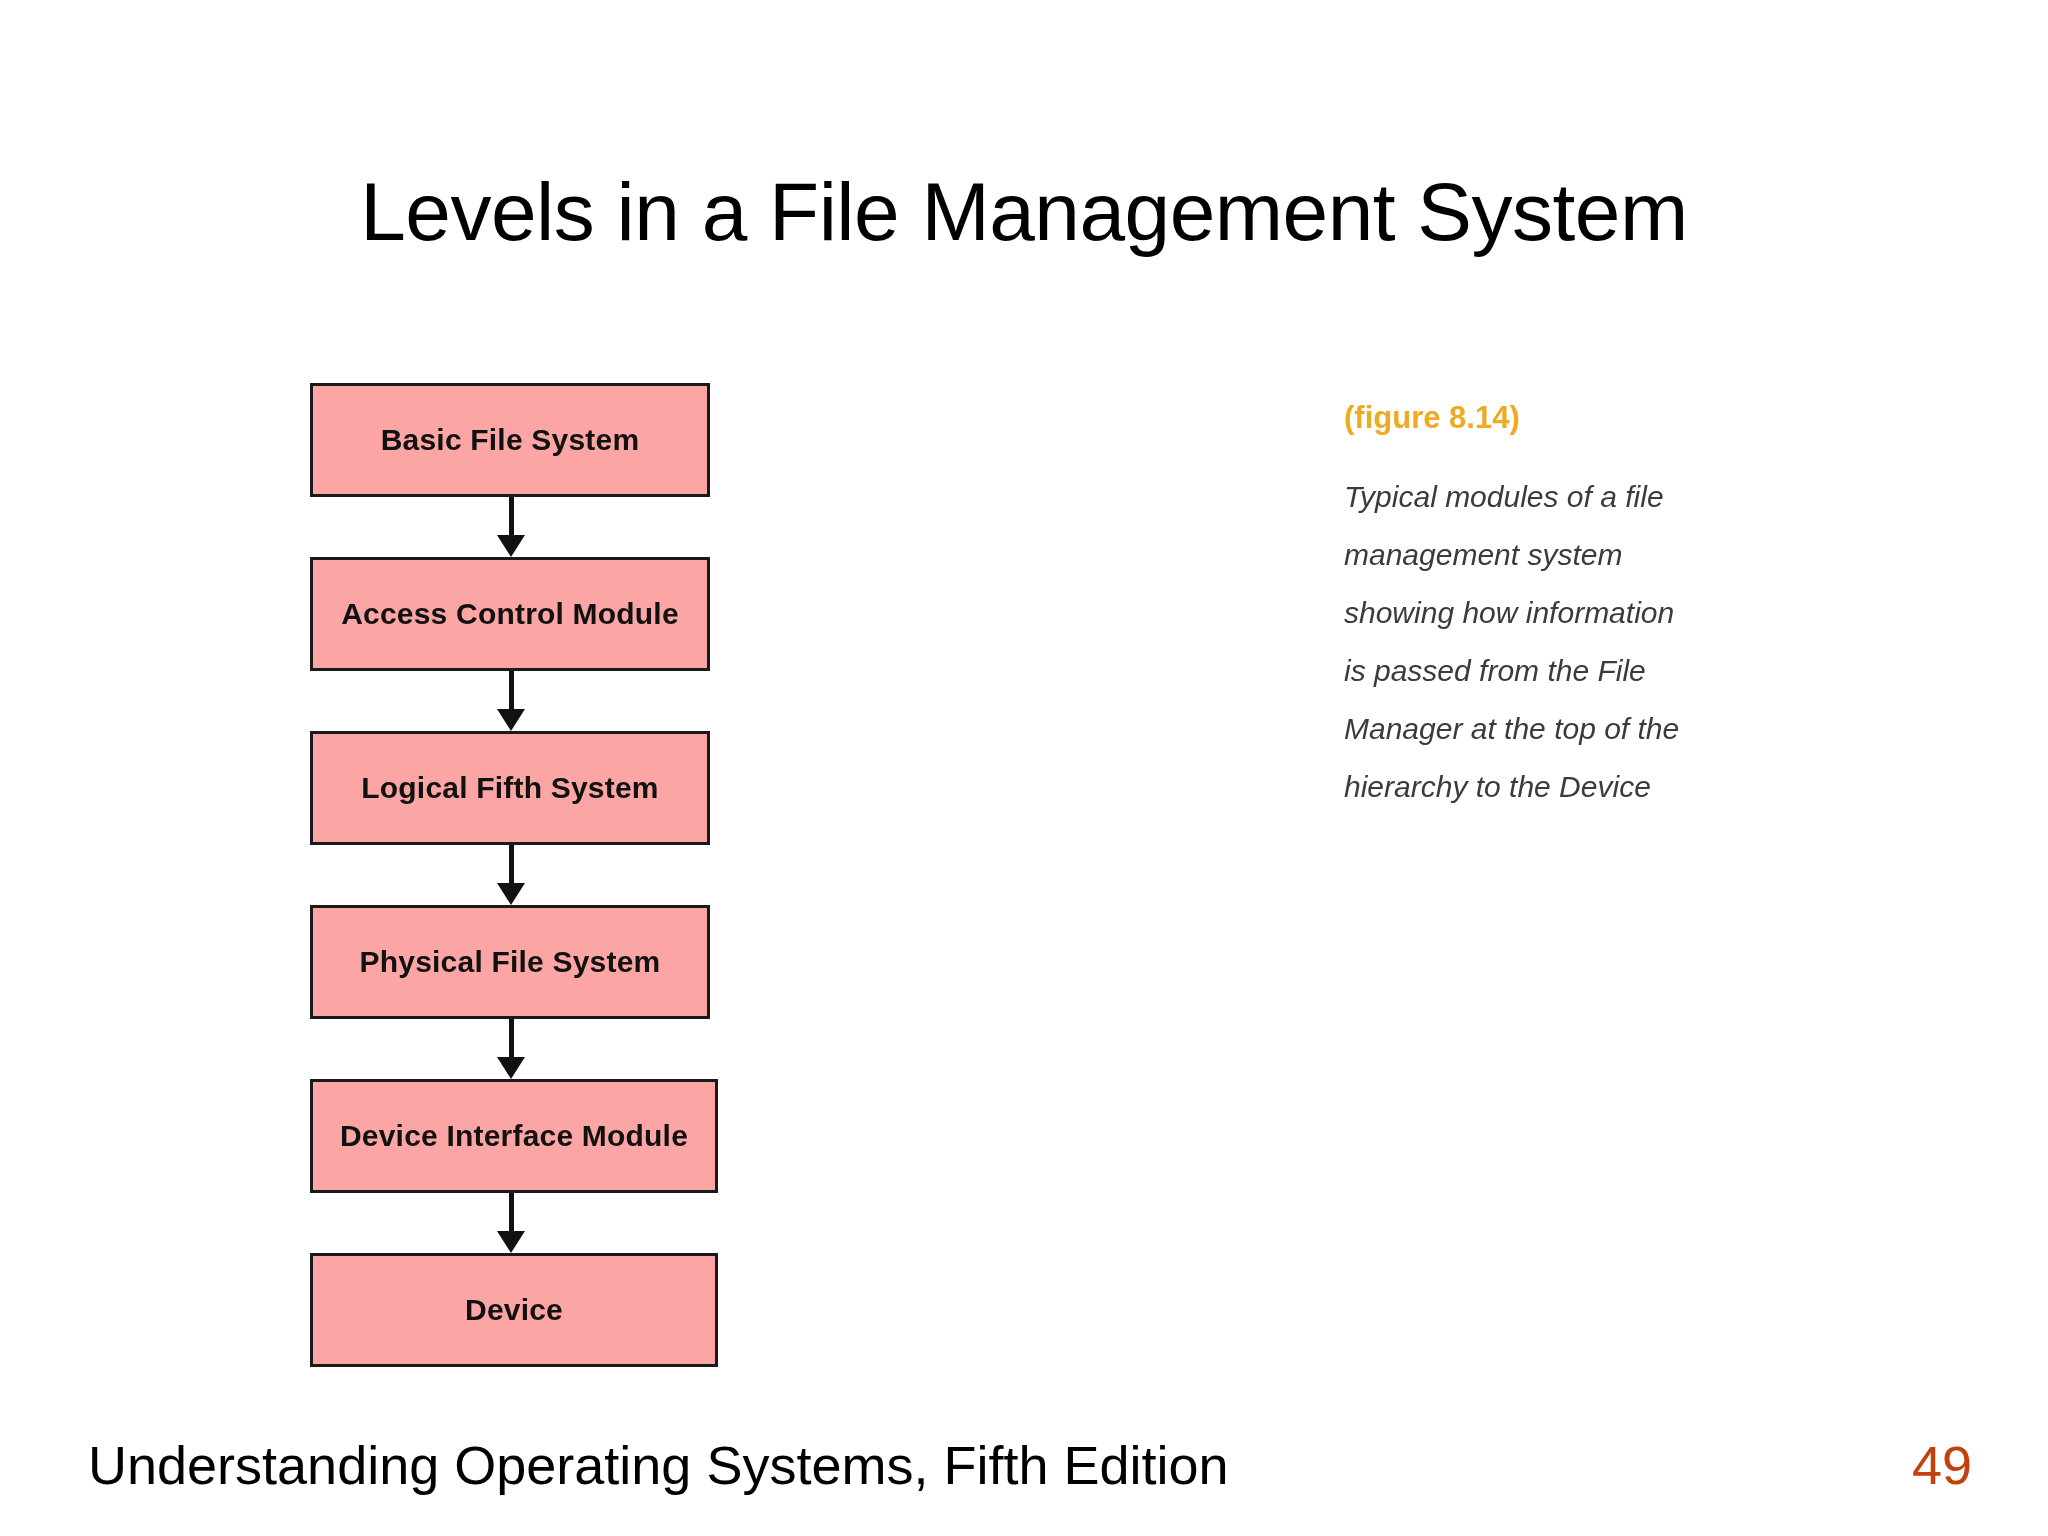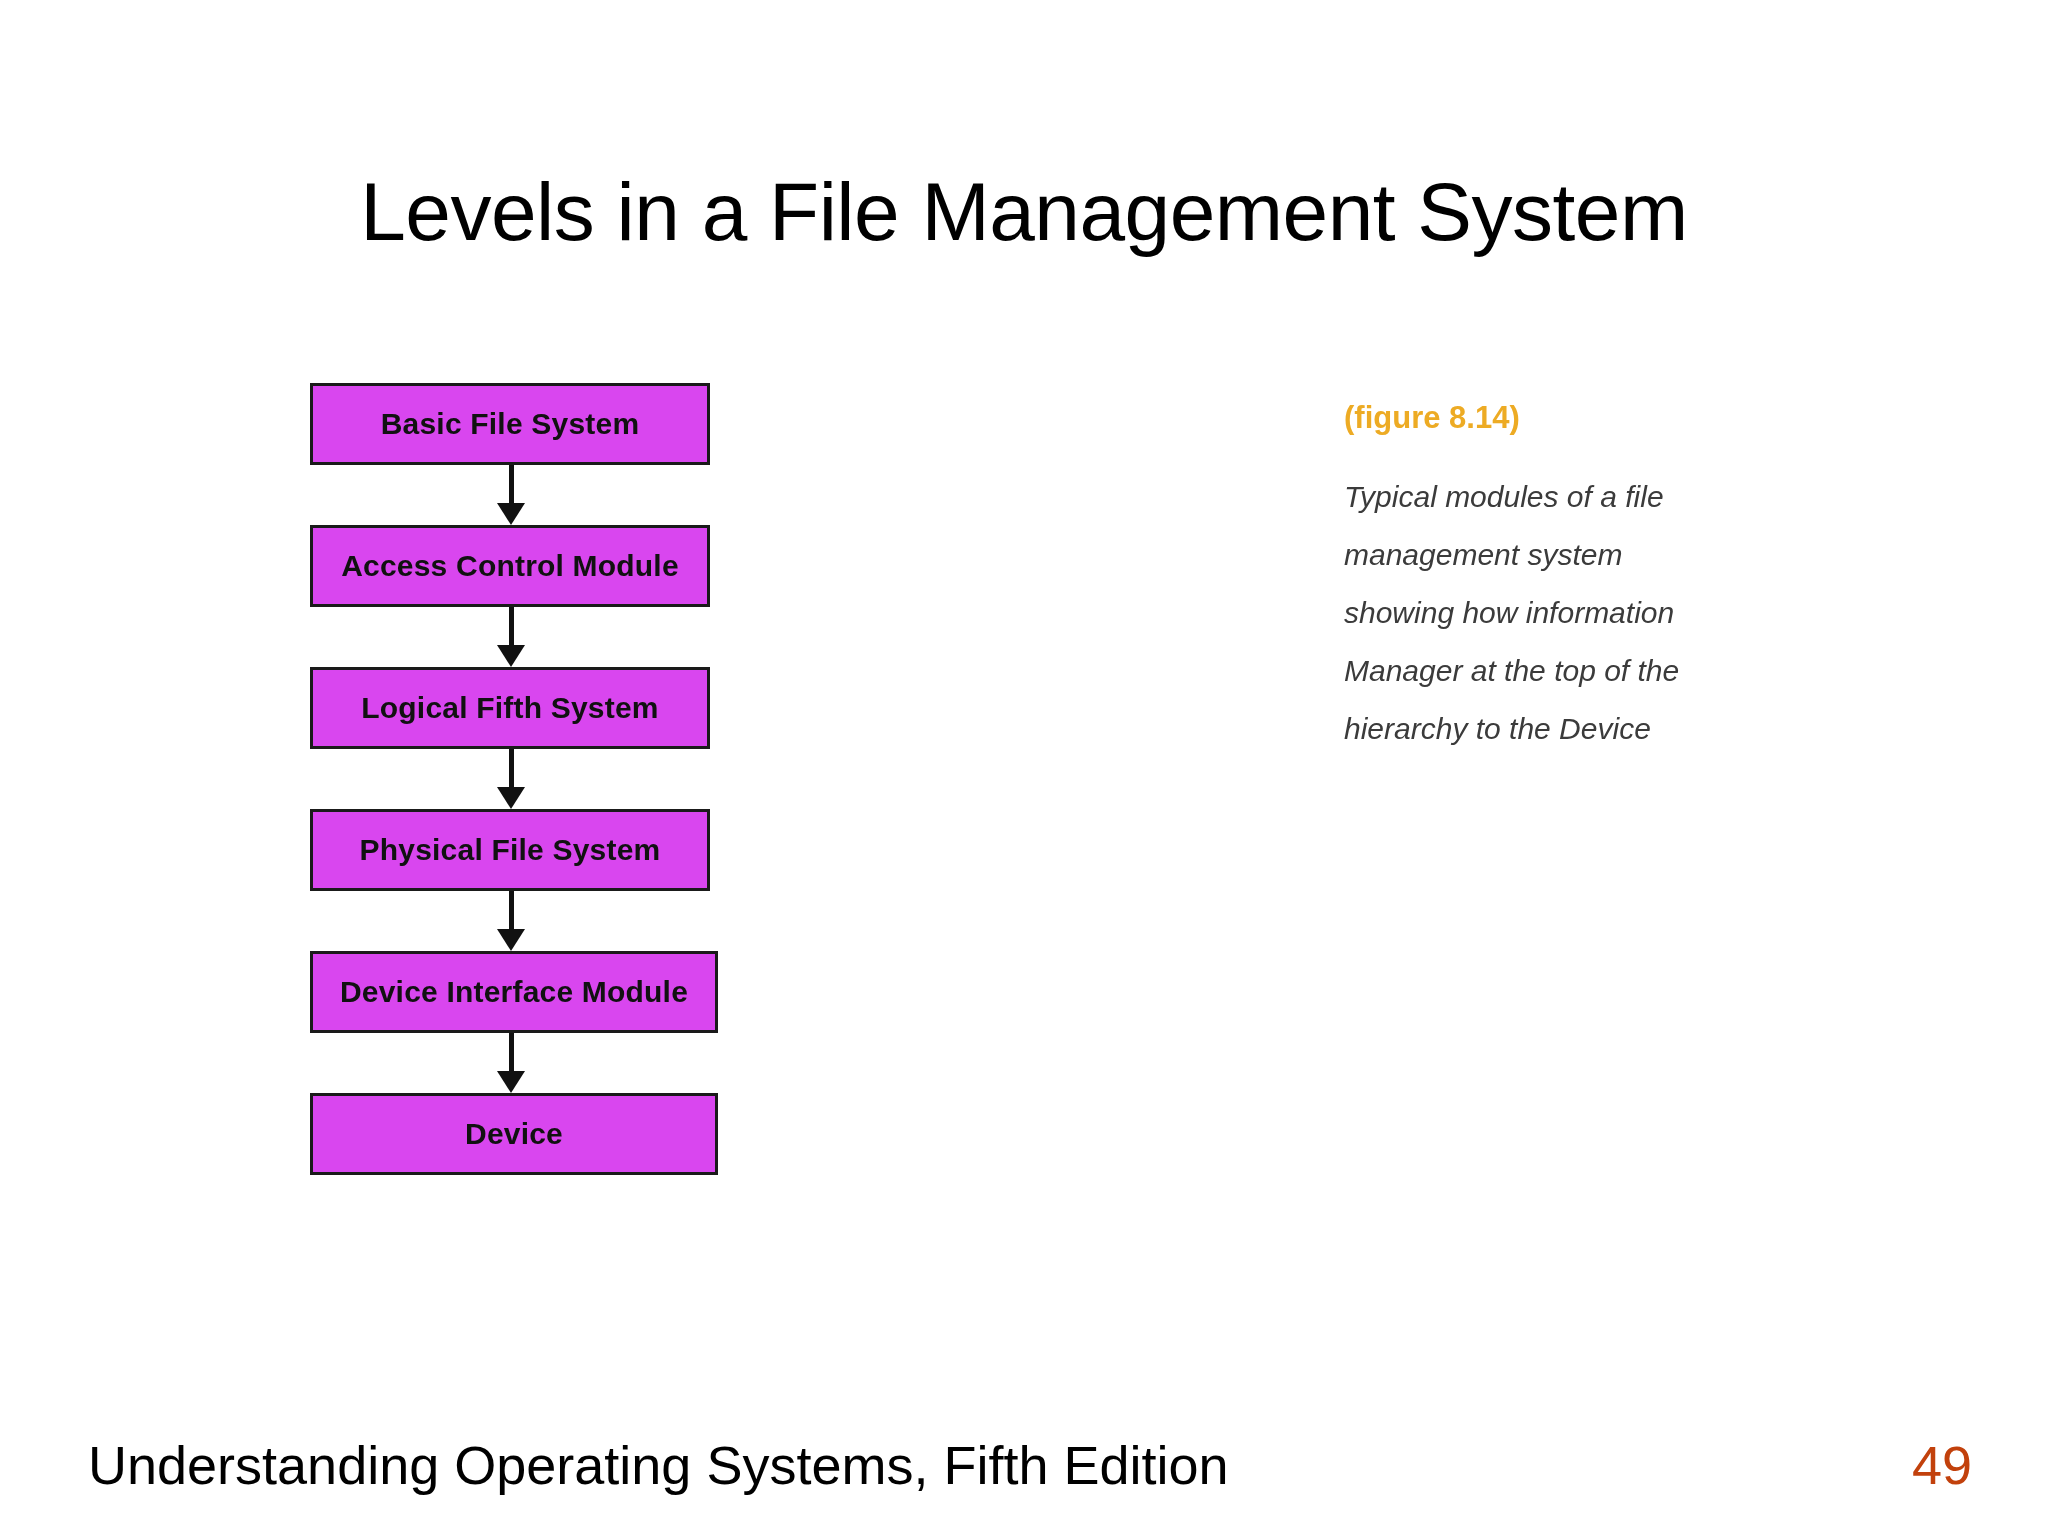--- a/index.html
+++ b/index.html
@@ -37,23 +37,23 @@
   .diagram {
     position: absolute;
     left: 310px;
     top: 383px;
     width: 400px;
   }
 
   .flow-node {
     position: relative;
     width: 400px;
-    height: 82px;
+    height: 114px;
     border: 3px solid #1a1a1a;
-    background: #d946ef;
+    background: #fca5a5;
     box-sizing: border-box;
     display: flex;
     align-items: center;
     justify-content: center;
   }
   .flow-node.wide {
     width: 408px;
   }
   .flow-node-label {
     font-family: "Liberation Sans", sans-serif;
@@ -198,19 +198,20 @@
   </div>
 
 </div>
 
 <div class="figure-caption">
   <div class="figure-number">(figure 8.14)</div>
   <div class="figure-text">
     <span class="figure-text-line">Typical modules of a file</span>
     <span class="figure-text-line">management system</span>
     <span class="figure-text-line">showing how information</span>
+    <span class="figure-text-line">is passed from the File</span>
     <span class="figure-text-line">Manager at the top of the</span>
     <span class="figure-text-line">hierarchy to the Device</span>
   </div>
 </div>
 
 <div class="footer-source">Understanding Operating Systems, Fifth Edition</div>
 <div class="footer-page">49</div>
 
 </body></html>

